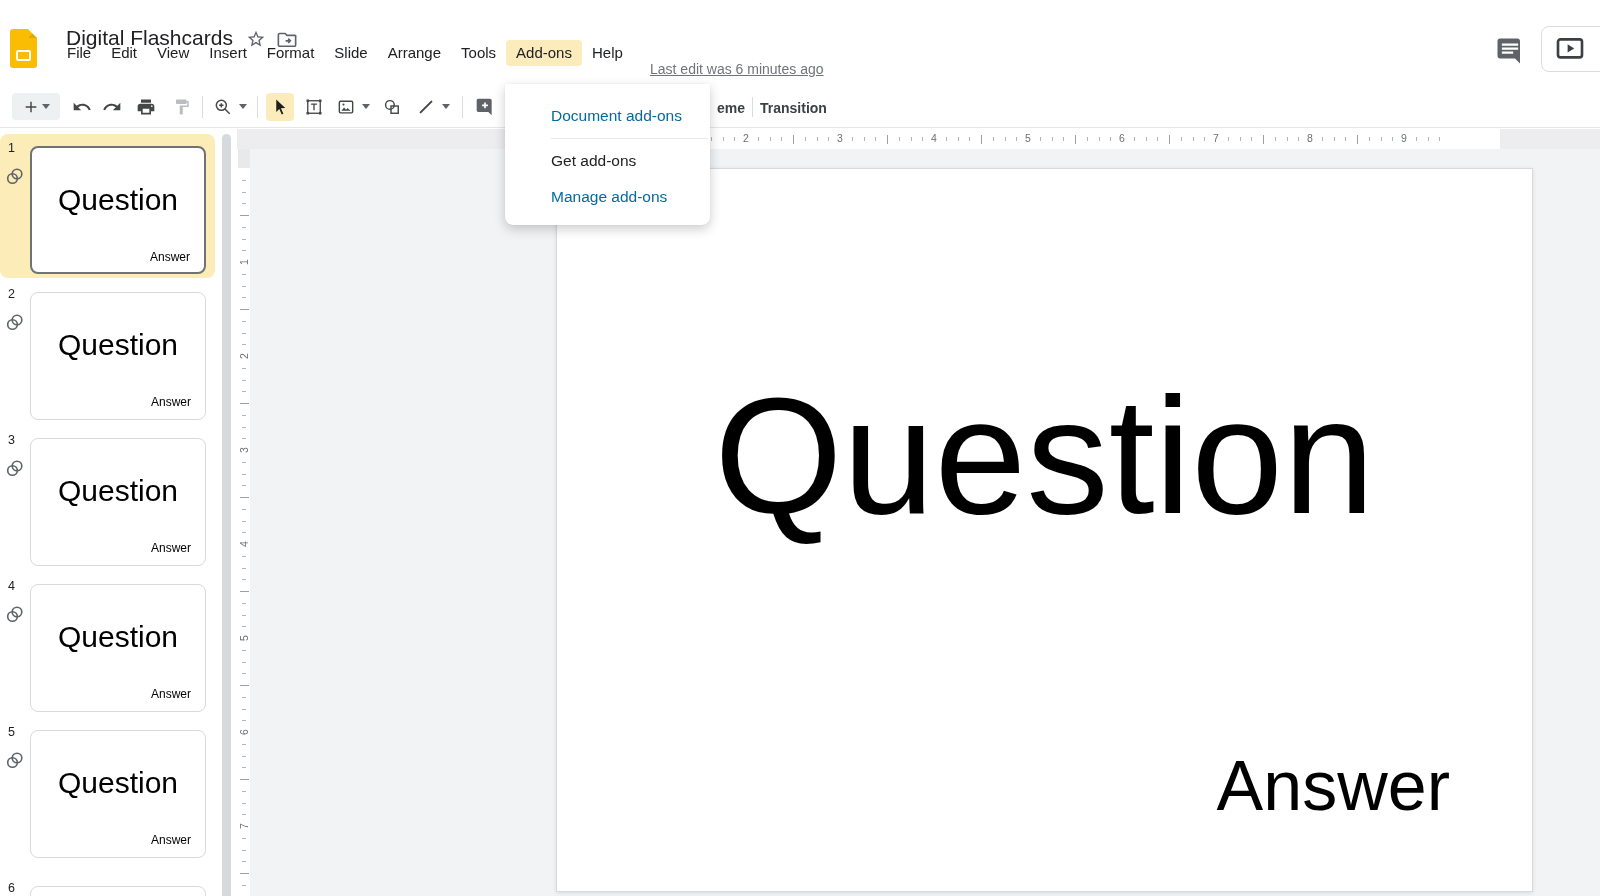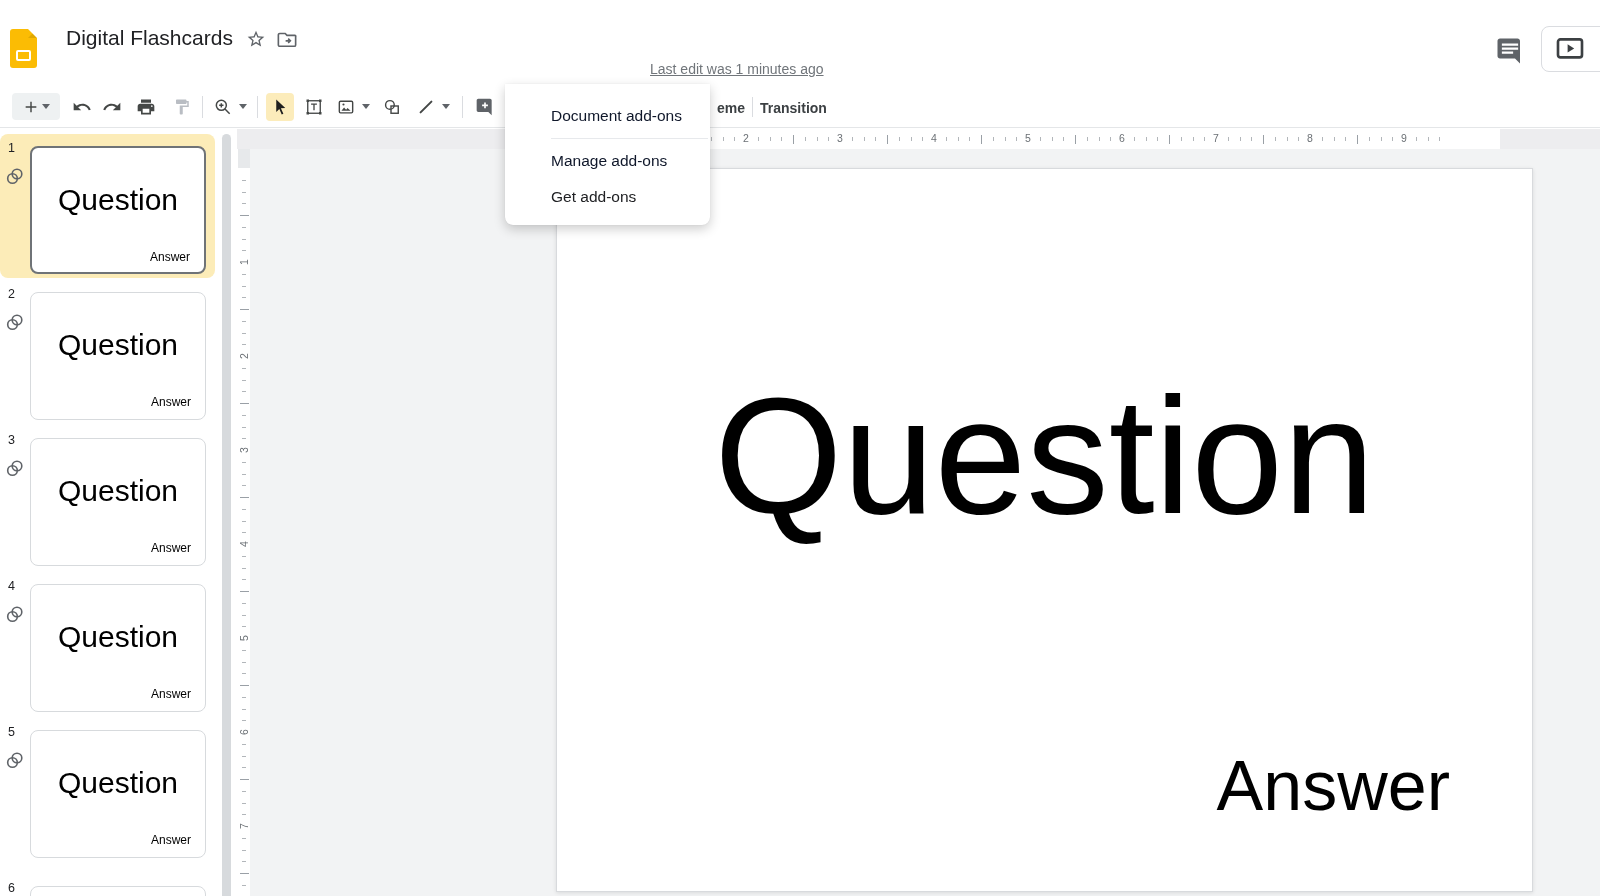--- a/index.html
+++ b/index.html
@@ -77,21 +77,21 @@
   .thumb.selected { border:2px solid #6f7377; }
   .thumb .tq { position:absolute; left:0; right:0; top:37px; text-align:center; font-size:30px; color:#000; line-height:1; }
   .thumb .ta { position:absolute; right:14px; top:103px; font-size:12px; color:#000; line-height:1; }
   #film-scrollbar { left:222px; top:118px; width:9px; height:778px; background:#d7dadd; border-radius:5px; }
 
   
   #addons-menu { left:505px; top:68px; width:205px; background:#fff; z-index:60;
     border-radius:0 0 8px 8px; padding:14px 0 10px;
     box-shadow:0 4px 12px rgba(0,0,0,0.20), 0 0 1px rgba(0,0,0,0.12); }
   .dd-item { height:36px; line-height:36px; padding-left:46px; font-size:15.5px; color:#202124; white-space:nowrap; }
-  .dd-item.disabled { color:#0f172a; }
+  .dd-item.disabled { color:#0369a1; }
   .dd-sep { height:1px; background:#e7e9ec; margin:4px 2px 4px 46px; }
 
   svg { display:block; }
 </style>
 </head>
 <body>
 
 <div id="app">
 
   <div class="abs" id="canvas-area">
@@ -327,21 +327,33 @@
     <svg width="20" height="20" viewBox="0 0 24 24">
         <path fill="#5f6368" d="M22 9.24l-7.19-.62L12 2 9.19 8.62 2 9.24l5.46 4.73L5.82 21 12 17.27 18.18 21l-1.63-7.03L22 9.24zM12 15.4l-3.76 2.27 1-4.28-3.32-2.88 4.38-.38L12 6.1l1.71 4.04 4.38.38-3.32 2.88 1 4.28L12 15.4z"></path>
       </svg>
   </div>
   <div class="abs" id="folder-btn">
     <svg width="22" height="20" viewBox="0 0 24 22">
         <path fill="none" stroke="#5f6368" stroke-width="1.8" d="M21.5 8.5v9a1.5 1.5 0 0 1-1.5 1.5H4a1.5 1.5 0 0 1-1.5-1.5v-11A1.5 1.5 0 0 1 4 5h6l2 2h8.5a1 1 0 0 1 1 1.5z"></path>
         <path fill="none" stroke="#5f6368" stroke-width="1.8" d="M10.5 13h5M13.3 10.6l2.4 2.4-2.4 2.4"></path>
       </svg>
   </div>
-  <div class="abs" id="last-edit">Last edit was 1 minutes ago</div>
+  <div id="menubar">
+      <div class="menu-item">File</div>
+      <div class="menu-item">Edit</div>
+      <div class="menu-item">View</div>
+      <div class="menu-item">Insert</div>
+      <div class="menu-item">Format</div>
+      <div class="menu-item">Slide</div>
+      <div class="menu-item">Arrange</div>
+      <div class="menu-item">Tools</div>
+      <div class="menu-item active">Add-ons</div>
+      <div class="menu-item">Help</div>
+    </div>
+  <div class="abs" id="last-edit">Last edit was 6 minutes ago</div>
   <div class="abs" id="comments-btn">
     <svg width="32" height="30" viewBox="0 0 24 24">
         <path fill="#5f6368" d="M20 2H4c-1.1 0-2 .9-2 2v12c0 1.1.9 2 2 2h12l4 4V4c0-1.1-.9-2-2-2z"></path>
         <path stroke="#fff" stroke-width="1.8" d="M5.5 6.8h13M5.5 10h13M5.5 13.2h9"></path>
       </svg>
   </div>
   <div class="abs" id="present-btn">
     <svg width="30" height="24" viewBox="0 0 24 20">
         <rect x="2" y="2" width="20" height="15" rx="2" fill="none" stroke="#3c4043" stroke-width="2.2"></rect>
         <path fill="#3c4043" d="M10 6l5.5 3.5L10 13z"></path>
@@ -427,17 +439,17 @@
         </svg>
     </div>
   </div>
   <div class="abs" id="theme-partial">eme</div>
   <div class="abs" id="tt-sep"></div>
   <div class="abs" id="transition-btn">Transition</div>
 
   <div class="abs" id="addons-menu">
       <div class="dd-item disabled">Document add-ons</div>
       <div class="dd-sep"></div>
+      <div class="dd-item">Get add-ons</div>
       <div class="dd-item disabled">Manage add-ons</div>
-      <div class="dd-item">Get add-ons</div>
     </div>
 
 </div>
 
 </body></html>

